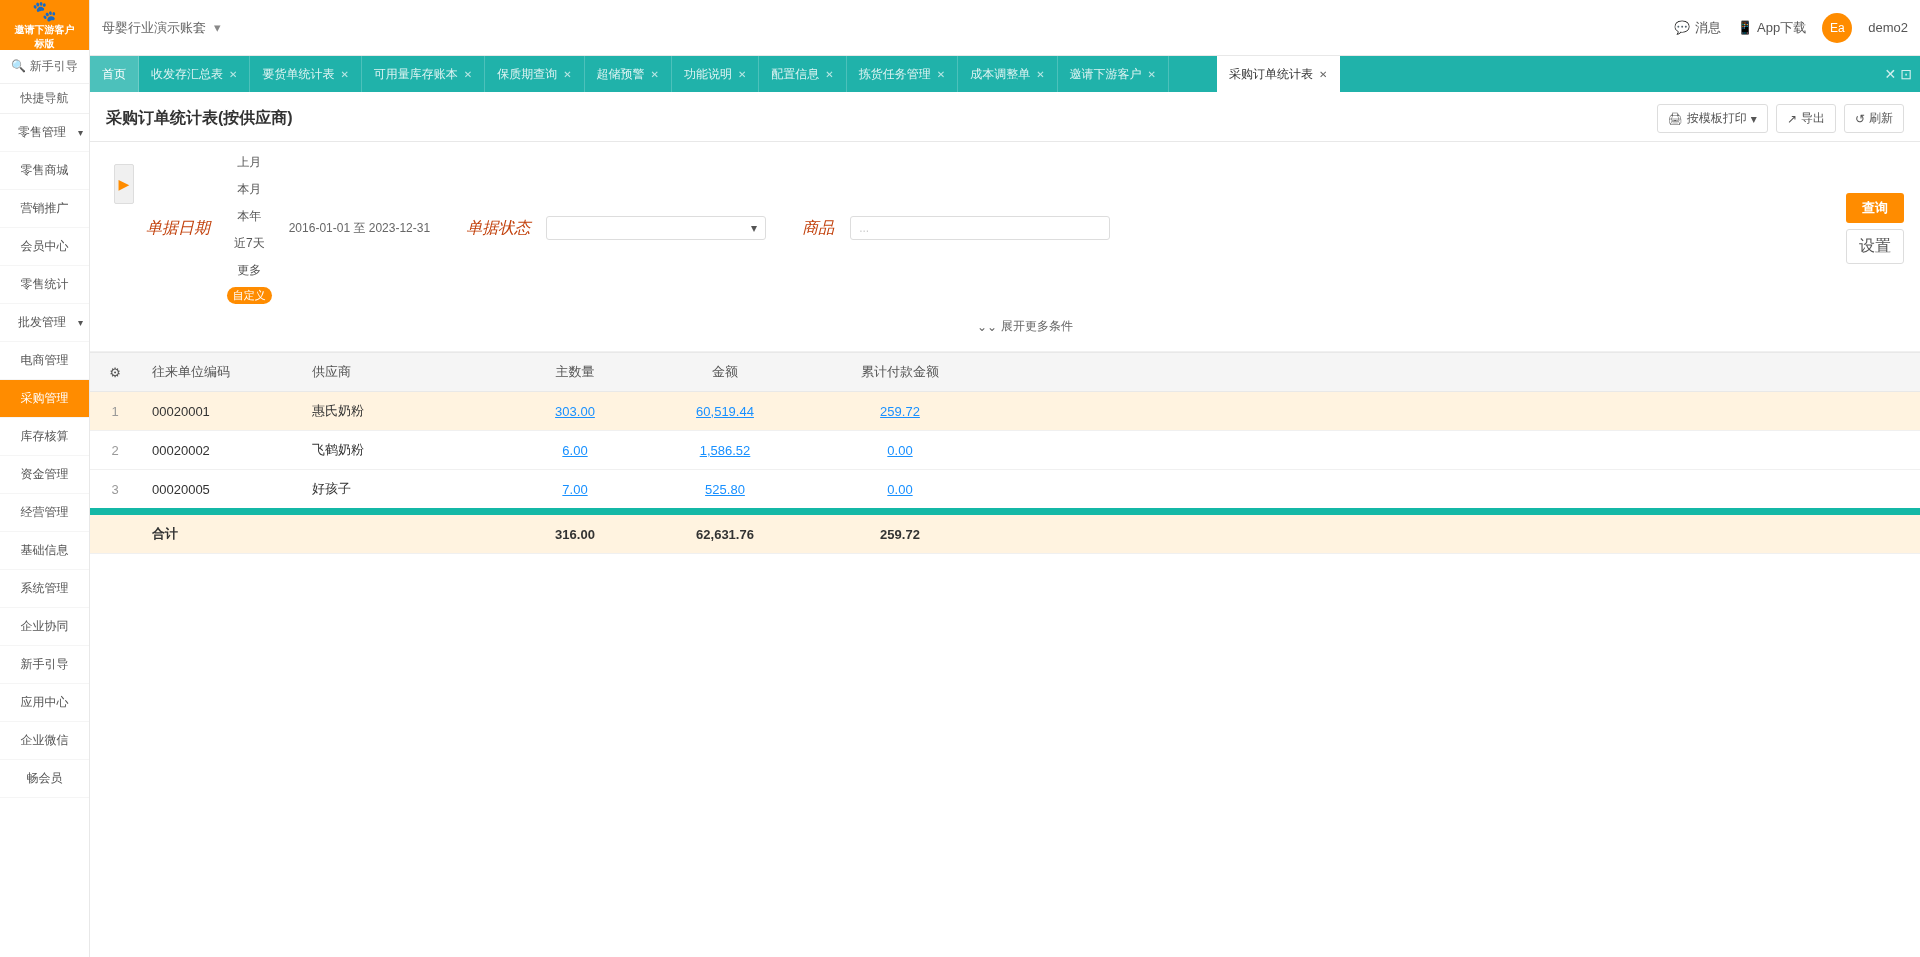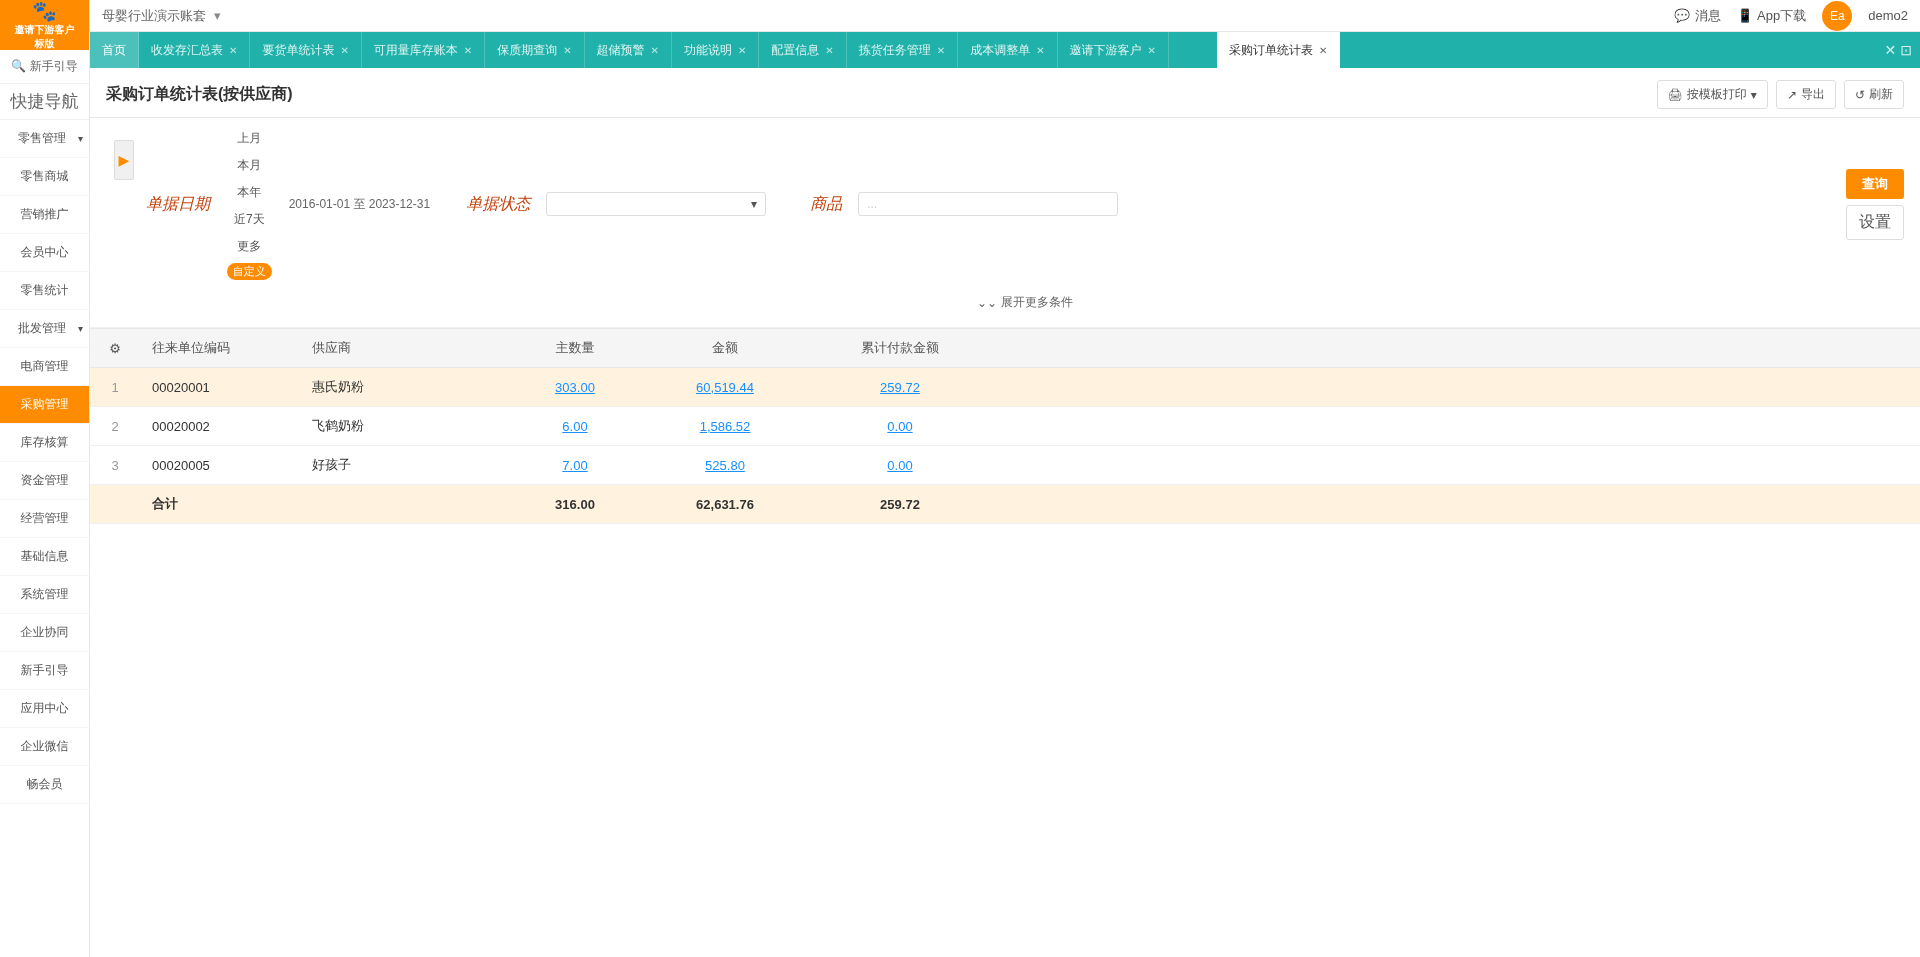--- a/index.html
+++ b/index.html
@@ -17,41 +17,41 @@
       flex-direction: column; padding: 4px;
     }
     #logo .logo-icon { font-size: 20px; }
     #logo .logo-text { font-size: 10px; }
     .sidebar-search {
       padding: 8px 6px; border-bottom: 1px solid #f0f0f0;
       text-align: center; color: #666; font-size: 12px; cursor: pointer;
     }
     .sidebar-nav {
       padding: 6px 0; border-bottom: 1px solid #f0f0f0;
-      text-align: center; color: #666; font-size: 17px; cursor: pointer;
+      text-align: center; color: #666; font-size: 12px; cursor: pointer;
     }
     .sidebar-menu-item {
       padding: 10px 6px; text-align: center; color: #555; font-size: 12px;
       cursor: pointer; border-bottom: 1px solid #f5f5f5;
       display: flex; align-items: center; justify-content: space-between;
     }
     .sidebar-menu-item.active { background: #ff8c00; color: #fff; }
     .sidebar-menu-item .item-label { flex: 1; text-align: center; }
     .sidebar-menu-item .arrow { font-size: 10px; }
 
     
     #main {
       margin-left: 90px;
       display: flex; flex-direction: column;
       height: 957px; overflow: hidden;
     }
 
     
     #topbar {
-      height: 32px; background: #fff; border-bottom: 1px solid #e8e8e8;
+      height: 56px; background: #fff; border-bottom: 1px solid #e8e8e8;
       display: flex; align-items: center; justify-content: space-between;
       padding: 0 12px;
     }
     .topbar-left { display: flex; align-items: center; gap: 8px; color: #666; font-size: 13px; }
     .topbar-right { display: flex; align-items: center; gap: 16px; color: #555; font-size: 13px; }
     .topbar-right .msg { display: flex; align-items: center; gap: 4px; cursor: pointer; }
     .topbar-right .app { display: flex; align-items: center; gap: 4px; cursor: pointer; }
     .avatar { width: 30px; height: 30px; border-radius: 50%; background: #ff8c00; display: flex; align-items: center; justify-content: center; color: #fff; font-size: 12px; cursor: pointer; }
 
     
@@ -123,21 +123,21 @@
     .data-table td.link { color: #1890ff; text-decoration: underline; cursor: pointer; }
     .data-table .col-no { width: 50px; }
     .data-table .col-code { width: 160px; text-align: left; }
     .data-table .col-supplier { width: 200px; text-align: left; }
     .data-table .col-qty { width: 150px; }
     .data-table .col-amount { width: 150px; }
     .data-table .col-paid { width: 200px; }
 
     
     .summary-row { background: #fff3e0; }
-    .summary-row td { font-weight: bold; color: #333; border-top: 1px solid #14b8a6; }
+    .summary-row td { font-weight: bold; color: #333; border-top: 7px solid #14b8a6; }
 
     
     .toggle-btn {
       width: 20px; height: 40px; background: #f0f0f0; border: 1px solid #ddd;
       display: flex; align-items: center; justify-content: center;
       cursor: pointer; color: #ff8c00; font-size: 14px; border-radius: 2px;
       float: left; margin: 8px 0 0 8px;
     }
     .th-settings { text-align: center; }
   </style>
@@ -333,21 +333,21 @@
                 <span class="custom-badge">自定义</span>
               </div>
               <span class="date-range">2016-01-01 至 2023-12-31</span>
 
               <span class="filter-label" style="margin-left:20px;">单据状态</span>
               <div class="filter-select">
                 <span></span>
                 <span>▾</span>
               </div>
 
-              <span class="filter-label" style="margin-left:28px;">商品</span>
+              <span class="filter-label" style="margin-left:20px;">商品</span>
               <div class="filter-input">
                 <span style="color:#ccc;">...</span>
               </div>
 
               <div style="display:flex; flex-direction:column; gap:6px; margin-left:auto;">
                 <button class="btn-query">查询</button>
                 <button class="btn-setting">设置</button>
               </div>
             </div>
 

